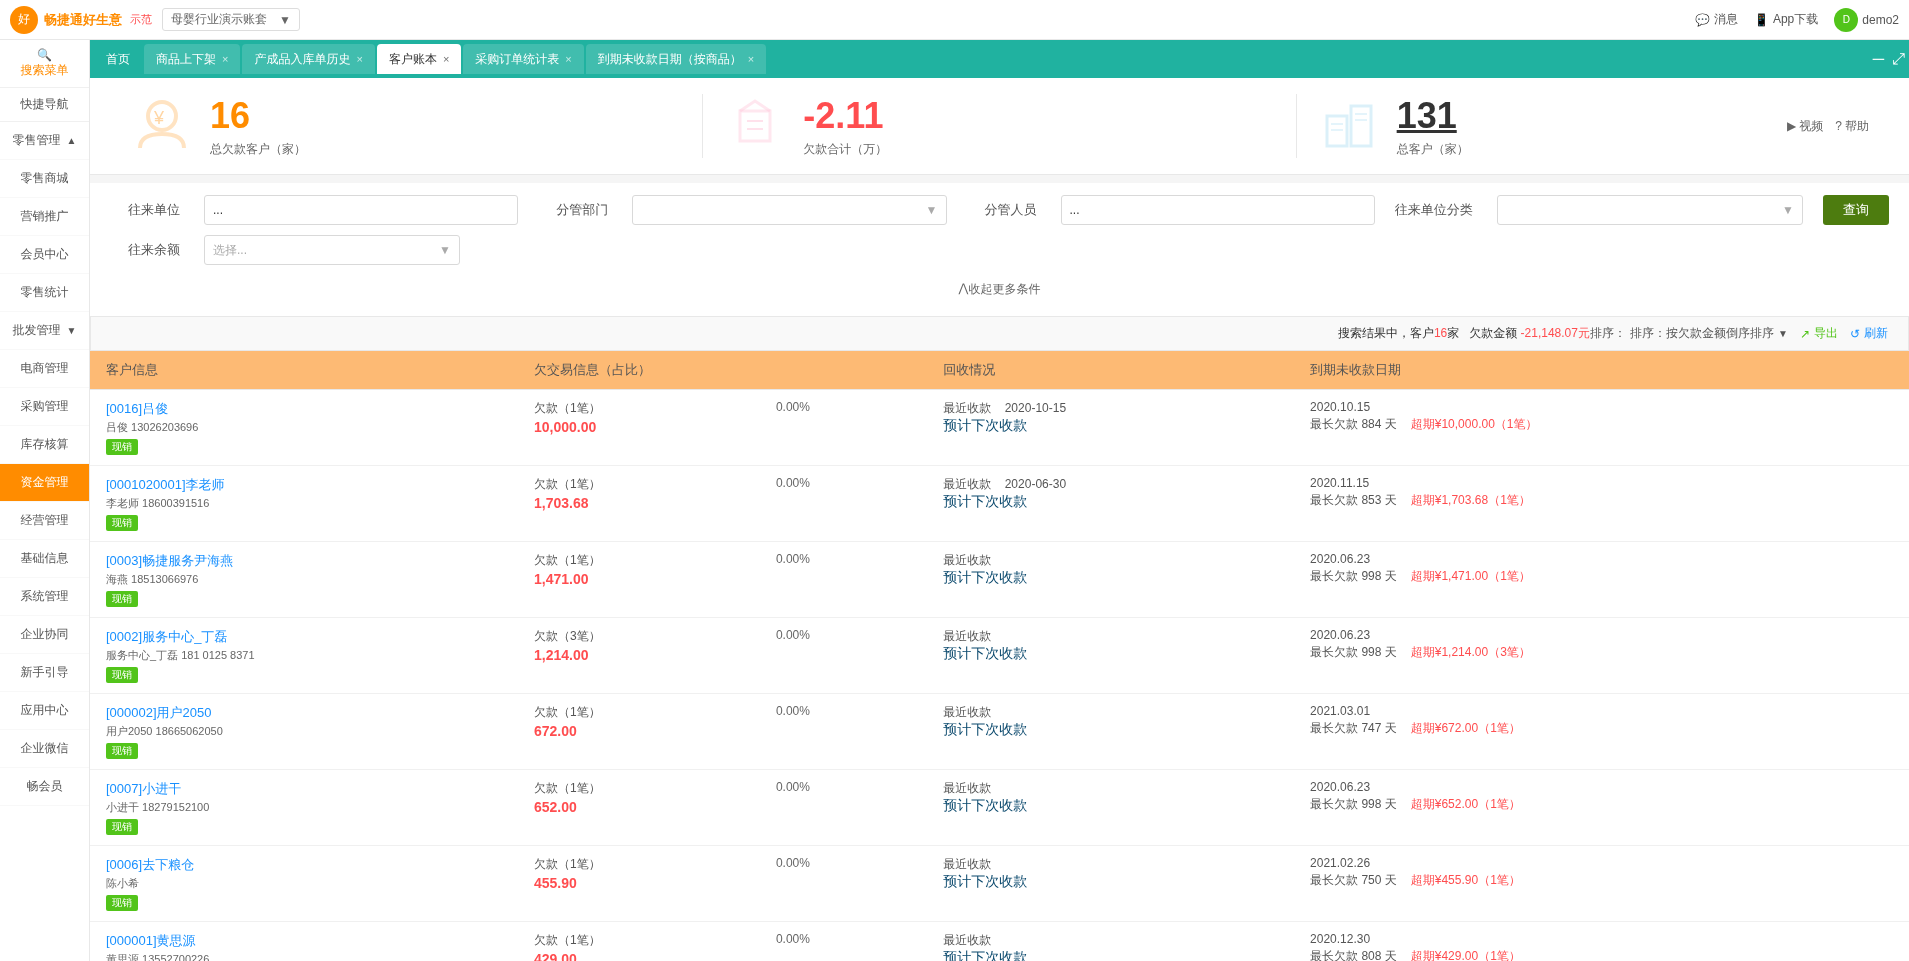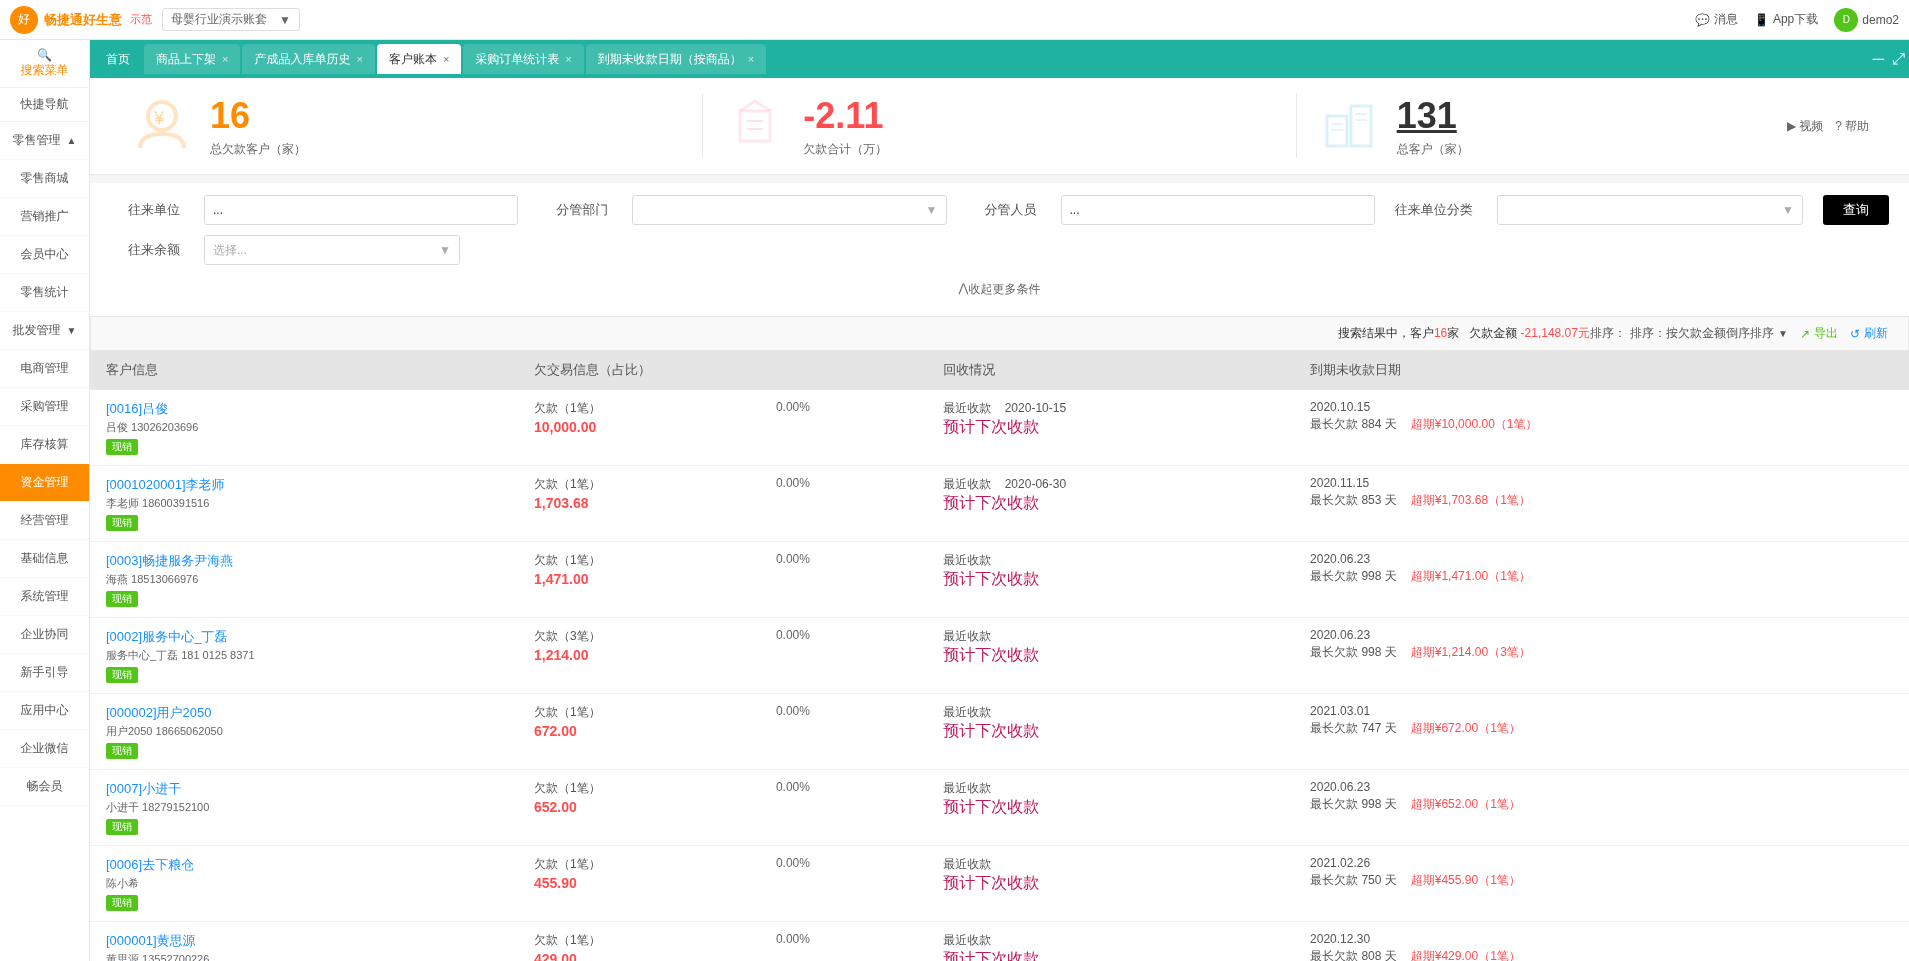--- a/index.html
+++ b/index.html
@@ -59,50 +59,50 @@
     .stat-text { display: flex; flex-direction: column; }
 
     
     .filter-area { background: #fff; padding: 12px 20px; margin-bottom: 0; }
     .filter-row { display: flex; align-items: center; gap: 20px; margin-bottom: 10px; }
     .filter-item { display: flex; align-items: center; gap: 24px; flex: 1; }
     .filter-label { font-size: 13px; color: #555; white-space: nowrap; min-width: 70px; text-align: right; }
     .filter-input { flex: 1; border: 1px solid #d9d9d9; border-radius: 3px; padding: 5px 8px; font-size: 12px; display: flex; align-items: center; justify-content: space-between; cursor: pointer; background: #fff; position: relative; min-height: 30px; }
     .filter-select { flex: 1; border: 1px solid #d9d9d9; border-radius: 3px; padding: 5px 8px; font-size: 12px; background: #fff; cursor: pointer; display: flex; align-items: center; justify-content: space-between; min-height: 30px; }
     .filter-select span { color: #aaa; font-size: 12px; }
-    .btn-query { background: #000000; color: #fff; border: none; padding: 6px 20px; border-radius: 3px; cursor: pointer; font-size: 13px; white-space: nowrap; }
+    .btn-query { background: #4d7c0f; color: #fff; border: none; padding: 6px 20px; border-radius: 3px; cursor: pointer; font-size: 13px; white-space: nowrap; }
     .collapse-row { display: flex; justify-content: center; padding: 6px 0; font-size: 12px; color: #666; cursor: pointer; }
 
     
     .results-bar { background: #f9f9f9; border: 1px solid #e8e8e8; padding: 8px 20px; display: flex; align-items: center; justify-content: flex-end; font-size: 12px; color: #555; }
     .results-bar .summary { color: #333; }
     .results-bar .summary em { color: #ff4d4f; font-style: normal; }
     .results-bar-right { display: flex; align-items: center; gap: 12px; }
     .sort-select { display: flex; align-items: center; gap: 4px; cursor: pointer; }
     .sort-select .arrow { font-size: 10px; }
     .action-btn { display: flex; align-items: center; gap: 4px; cursor: pointer; color: #52c41a; }
     .refresh-btn { display: flex; align-items: center; gap: 4px; cursor: pointer; color: #1890ff; }
 
     
     .data-table { width: 100%; background: #fff; border-collapse: collapse; }
-    .data-table thead tr { background: #e5e5e5; border-bottom: 1px solid #e8e8e8; }
+    .data-table thead tr { background: #fdba74; border-bottom: 1px solid #e8e8e8; }
     .data-table th { padding: 10px 16px; font-size: 13px; font-weight: normal; color: #555; text-align: left; border-bottom: 1px solid #e8e8e8; }
     .data-table tbody tr { border-bottom: 1px solid #f0f0f0; }
     .data-table td { padding: 10px 16px; vertical-align: top; font-size: 12px; }
 
     .customer-name { color: #1890ff; cursor: pointer; font-size: 13px; }
     .customer-info { font-size: 11px; color: #666; margin-top: 2px; }
     .badge-active { display: inline-block; background: #52c41a; color: #fff; font-size: 10px; padding: 1px 6px; border-radius: 2px; margin-top: 4px; }
 
     .debt-count { font-size: 12px; color: #555; }
     .debt-amount { color: #ff4d4f; font-size: 14px; font-weight: bold; margin-top: 2px; }
     .debt-percent { font-size: 12px; color: #666; margin-left: 8px; }
 
     .return-date { font-size: 12px; color: #555; }
-    .return-next { font-size: 16px; color: #be185d; font-family: Liberation Mono, monospace; }
+    .return-next { font-size: 14px; color: #0c4a6e; font-family: Liberation Mono, monospace; }
 
     .overdue-date { font-size: 12px; color: #555; }
     .overdue-days { font-size: 12px; color: #555; margin-top: 2px; }
     .overdue-link { color: #ff4d4f; cursor: pointer; margin-left: 4px; }
 
     
     .quick-nav { padding: 8px 6px; font-size: 12px; color: #555; text-align: center; cursor: pointer; border-bottom: 1px solid #f0f0f0; }
   </style>
 </head>
 <body>

